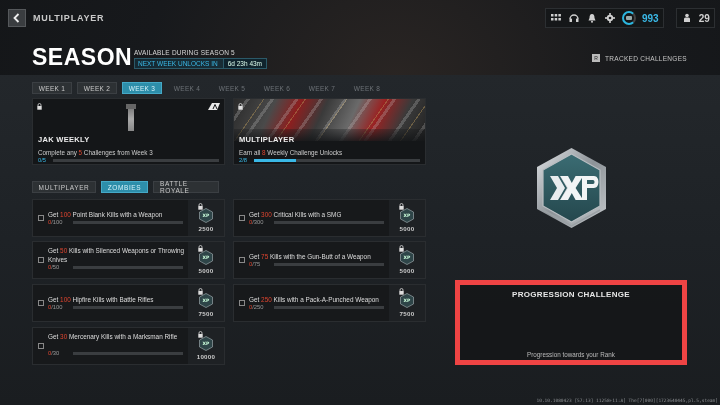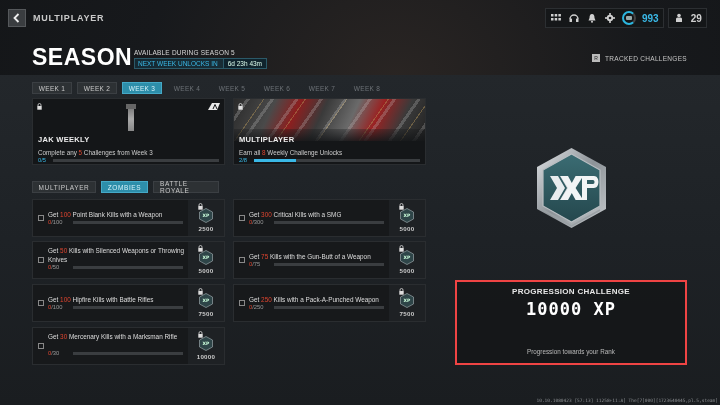--- a/index.html
+++ b/index.html
@@ -6,21 +6,21 @@
 html,body{width:720px;height:405px;overflow:hidden;background:#15181b}
 body{font-family:"Liberation Sans","DejaVu Sans",sans-serif;color:#e8e8e8;position:relative}
 .bg{position:absolute;inset:0;background:radial-gradient(ellipse at 55% 20%,#2a2523 0%,#17191c 45%,#121416 100%)}
 .band{position:absolute;left:0;top:75px;width:720px;height:330px;background:linear-gradient(180deg,#23272b 0%,#1e2226 50%,#1a1d20 100%)}
 .topbar{position:absolute;left:0;top:0;width:720px;height:36px}
 .back-btn{position:absolute;left:8px;top:9px;width:18px;height:18px;background:#3a3d40;border:1px solid #55585b;display:flex;align-items:center;justify-content:center;cursor:pointer}
 .back-btn svg{width:10px;height:10px}
 .crumb{position:absolute;left:33px;top:13px;font-size:9px;letter-spacing:0.8px;color:#c9c9c9;font-weight:bold}
 .hud{position:absolute;left:545px;top:8px;height:20px;display:flex;align-items:center;gap:0}
 .hud-group{display:flex;align-items:center;height:20px;background:rgba(20,22,24,0.8);border:1px solid #2c2f32;padding:0 4px;gap:6px}
-.hud-group+.hud-group{margin-left:4px}
+.hud-group+.hud-group{margin-left:12px}
 .hud-ico{width:12px;height:12px;display:flex;align-items:center;justify-content:center;cursor:pointer}
 .hud-ico svg{width:10px;height:10px;fill:#d0d0d0}
 .xp-ring{width:14px;height:14px;border-radius:50%;border:2px solid #2cb7e0;border-right-color:#444;display:flex;align-items:center;justify-content:center}
 .xp-ring i{width:6px;height:4px;background:#9aa;border-radius:1px;display:block}
 .hud-val{font-size:10px;color:#3ab8e6;font-weight:bold}
 .hud-val.w{color:#d0d0d0}
 .title{position:absolute;left:32px;top:44px;font-size:23px;font-weight:bold;color:#fff;letter-spacing:0.5px}
 .avail{position:absolute;left:134px;top:49px;font-size:6.5px;color:#d8d8d8;letter-spacing:0.2px}
 .unlock{position:absolute;left:134px;top:58px;height:11px;border:1px solid #2b5968;background:rgba(20,60,75,0.5);display:flex;align-items:center;font-size:6.5px}
 .unlock .lbl{color:#3ab8e6;padding:0 5px 0 3px}
@@ -48,21 +48,21 @@
 .ch .cb{position:absolute;left:5px;top:15px;width:6px;height:6px;border:1px solid #888}
 .ch .txt{position:absolute;left:15px;top:10px;width:140px;font-size:6.4px;color:#ddd;line-height:9px}
 .ch .txt.two{top:4px}
 .ch .pr{position:absolute;left:15px;font-size:5.8px;color:#999}
 .ch .pbar{position:absolute;left:40px;width:110px;height:3px;background:#3a3d40}
 .ch .side{position:absolute;right:0;top:0;width:36px;height:100%;background:#1e2124}
 .ch .lk{position:absolute;left:10px;top:3px}
 .ch .badge{position:absolute;left:11px;top:8px;width:14px;height:15px}
 .ch .xpv{position:absolute;left:0;width:36px;text-align:center;bottom:4px;font-size:6.2px;color:#ccc;font-weight:bold;letter-spacing:0.3px}
 .big-badge{position:absolute;left:534px;top:146px;width:75px;height:84px}
-.prog-box{position:absolute;left:455px;top:280px;width:232px;height:85px;background:rgba(20,22,24,0.85);border:2px solid #ef4444}
+.prog-box{position:absolute;left:455px;top:280px;width:232px;height:85px;background:rgba(20,22,24,0.85);border:5px solid #ef4444}
 .prog-box .h{position:absolute;left:0;right:0;top:5px;text-align:center;font-size:8px;font-weight:bold;color:#e6e6e6;letter-spacing:0.3px}
 .prog-box .v{position:absolute;left:0;right:0;top:17px;text-align:center;font-size:17px;font-weight:bold;color:#fff;font-family:"DejaVu Sans Mono","Liberation Mono",monospace;letter-spacing:1px}
 .prog-box .s{position:absolute;left:0;right:0;top:66px;text-align:center;font-size:6.3px;color:#bbb}
 .footer-id{position:absolute;right:2px;bottom:2px;font-size:4.5px;color:#8a8d90;font-family:"DejaVu Sans Mono",monospace}
 .lock-ico{width:5px;height:7px}
 </style>
 </head>
 <body>
 
 <div class="bg"></div>
@@ -338,17 +338,16 @@
   <polygon points="37.5,8 66,24 66,60 37.5,76 9,60 9,24" fill="url(#teal)" stroke="#b9bec2" stroke-width="1.2"></polygon>
   <polyline points="9,64 37.5,80 66,64" fill="none" stroke="#9aa0a4" stroke-width="1.5"></polyline>
   <path d="M16 30 L24 30 L31 42 L24 54 L16 54 L23 42Z" fill="#e8ecee"></path>
   <path d="M26 30 L30 30 L37 42 L30 54 L26 54 L33 42Z" fill="#cfd5d8"></path>
   <path d="M32 30 L40 30 L44 37 L48 30 L56 30 L48 42 L56 54 L48 54 L44 47 L40 54 L32 54 L40 42Z" fill="#f2f4f5" transform="translate(-4,0) scale(0.95,1)"></path>
   <path d="M48 30 L60 30 C66 30 66 42 60 42 L53 42 L53 54 L48 54Z M53 34 L53 38 L59 38 C61 38 61 34 59 34Z" fill="#f2f4f5" fill-rule="evenodd"></path>
 </svg>
 
 <div class="prog-box">
   <div class="h">PROGRESSION CHALLENGE</div>
-  <div class="v">10000 XP</div>
   <div class="s">Progression towards your Rank</div>
 </div>
 
 <div class="footer-id">10.10.1080423 [57:13] 11258+11:A] The[7]000][1723640445,pl.5,steam]</div>
 
 </body></html>

